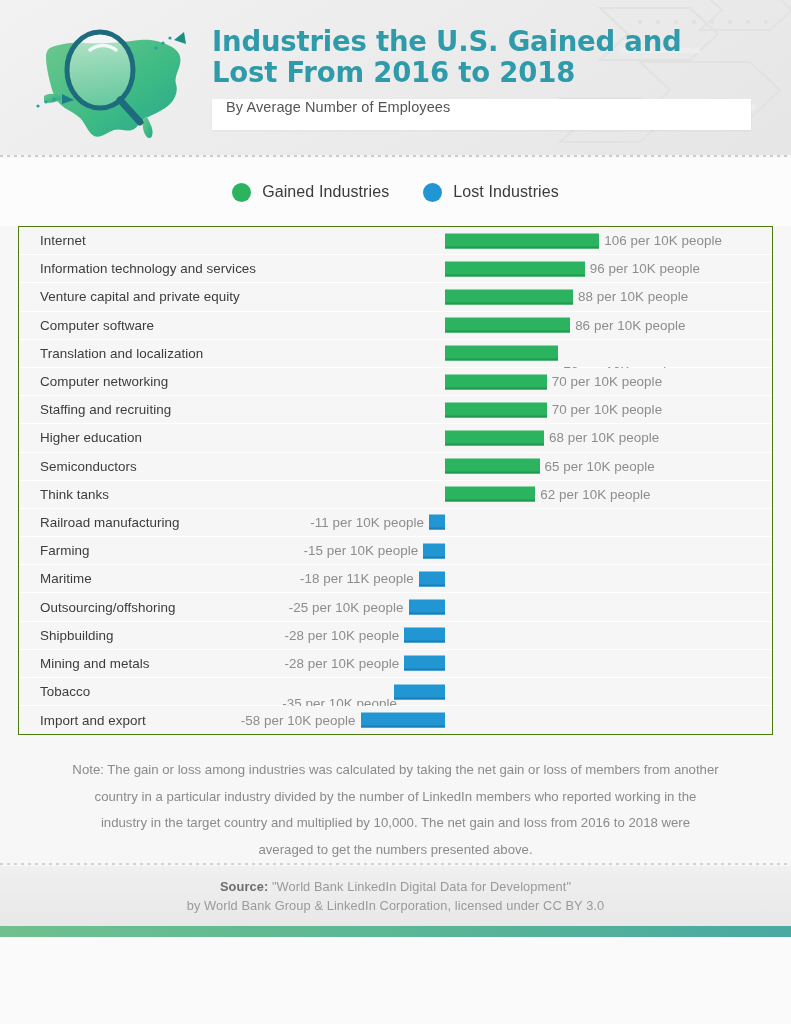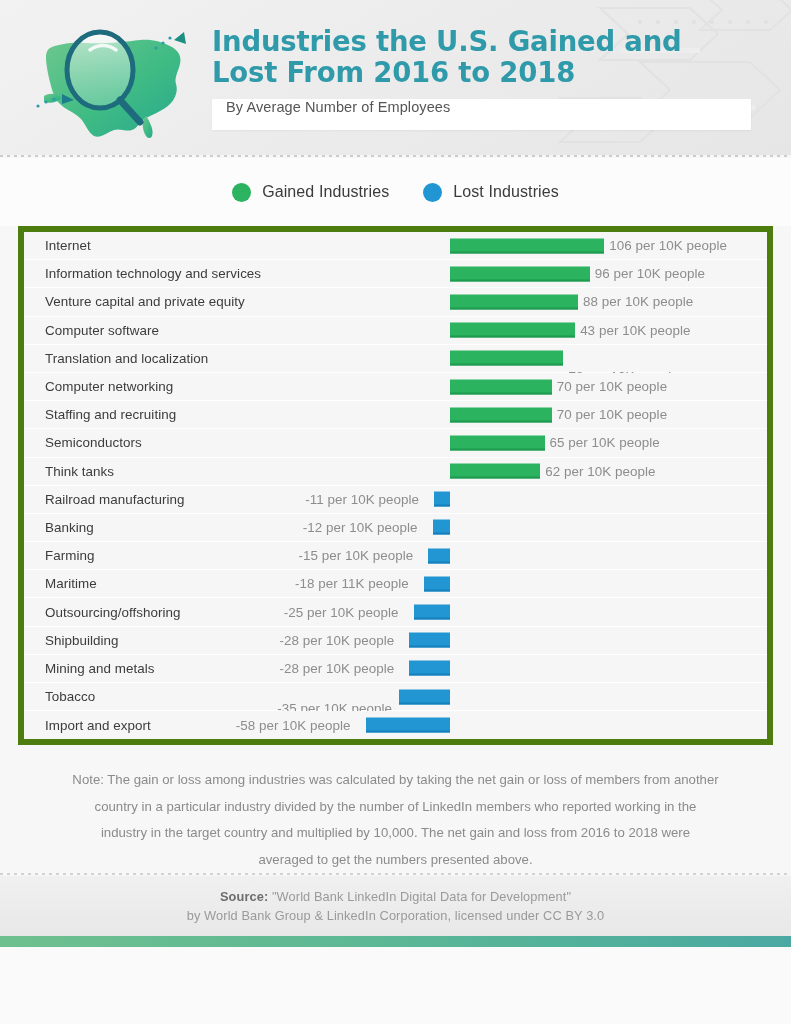--- a/index.html
+++ b/index.html
@@ -118,21 +118,21 @@
 
   
   .chart-wrap {
     flex: none;
     padding: 0 18px;
     background: #f7f7f7;
   }
   .chart {
     position: relative;
     background: #f5f5f5;
-    border: 6px solid #4d7c0f;
+    border: 1px solid #4d7c0f;
     width: 755px;
     margin: 0 auto;
   }
   .zeroline {
     position: absolute;
     top: 0; bottom: 0;
     left: 426px;
     width: 1px;
     background: rgba(0,0,0,0.05);
     pointer-events: none;
@@ -336,56 +336,56 @@
           <div class="row-value gain" style="left: 570.68px;">96 per 10K people</div>
         </div>
         <div class="row">
           <div class="row-label">Venture capital and private equity</div>
           <div class="bar gain" style="width: 128.04px;"></div>
           <div class="row-value gain" style="left: 559.04px;">88 per 10K people</div>
         </div>
         <div class="row">
           <div class="row-label">Computer software</div>
           <div class="bar gain" style="width: 125.13px;"></div>
-          <div class="row-value gain" style="left: 556.13px;">43 per 10K people</div>
+          <div class="row-value gain" style="left: 556.13px;">86 per 10K people</div>
         </div>
         <div class="row">
           <div class="row-label">Translation and localization</div>
           <div class="bar gain" style="width: 113.49px;"></div>
           <div class="row-value gain" style="left: 544.49px; margin-top: 36px;">78 per 10K people</div>
         </div>
         <div class="row">
           <div class="row-label">Computer networking</div>
           <div class="bar gain" style="width: 101.85px;"></div>
           <div class="row-value gain" style="left: 532.85px;">70 per 10K people</div>
         </div>
         <div class="row">
           <div class="row-label">Staffing and recruiting</div>
           <div class="bar gain" style="width: 101.85px;"></div>
           <div class="row-value gain" style="left: 532.85px;">70 per 10K people</div>
         </div>
         <div class="row">
+          <div class="row-label">Higher education</div>
+          <div class="bar gain" style="width: 98.94px;"></div>
+          <div class="row-value gain" style="left: 529.94px;">68 per 10K people</div>
+        </div>
+        <div class="row">
           <div class="row-label">Semiconductors</div>
           <div class="bar gain" style="width: 94.575px;"></div>
           <div class="row-value gain" style="left: 525.575px;">65 per 10K people</div>
         </div>
         <div class="row">
           <div class="row-label">Think tanks</div>
           <div class="bar gain" style="width: 90.21px;"></div>
           <div class="row-value gain" style="left: 521.21px;">62 per 10K people</div>
         </div>
         <div class="row">
           <div class="row-label">Railroad manufacturing</div>
           <div class="bar loss" style="width: 16.005px; left: 409.995px;"></div>
           <div class="row-value loss" style="right: 348.005px;">-11 per 10K people</div>
-        </div>
-        <div class="row">
-          <div class="row-label">Banking</div>
-          <div class="bar loss" style="width: 17.46px; left: 408.54px;"></div>
-          <div class="row-value loss" style="right: 349.46px;">-12 per 10K people</div>
         </div>
         <div class="row">
           <div class="row-label">Farming</div>
           <div class="bar loss" style="width: 21.825px; left: 404.175px;"></div>
           <div class="row-value loss" style="right: 353.825px;">-15 per 10K people</div>
         </div>
         <div class="row">
           <div class="row-label">Maritime</div>
           <div class="bar loss" style="width: 26.19px; left: 399.81px;"></div>
           <div class="row-value loss" style="right: 358.19px;">-18 per 11K people</div>

